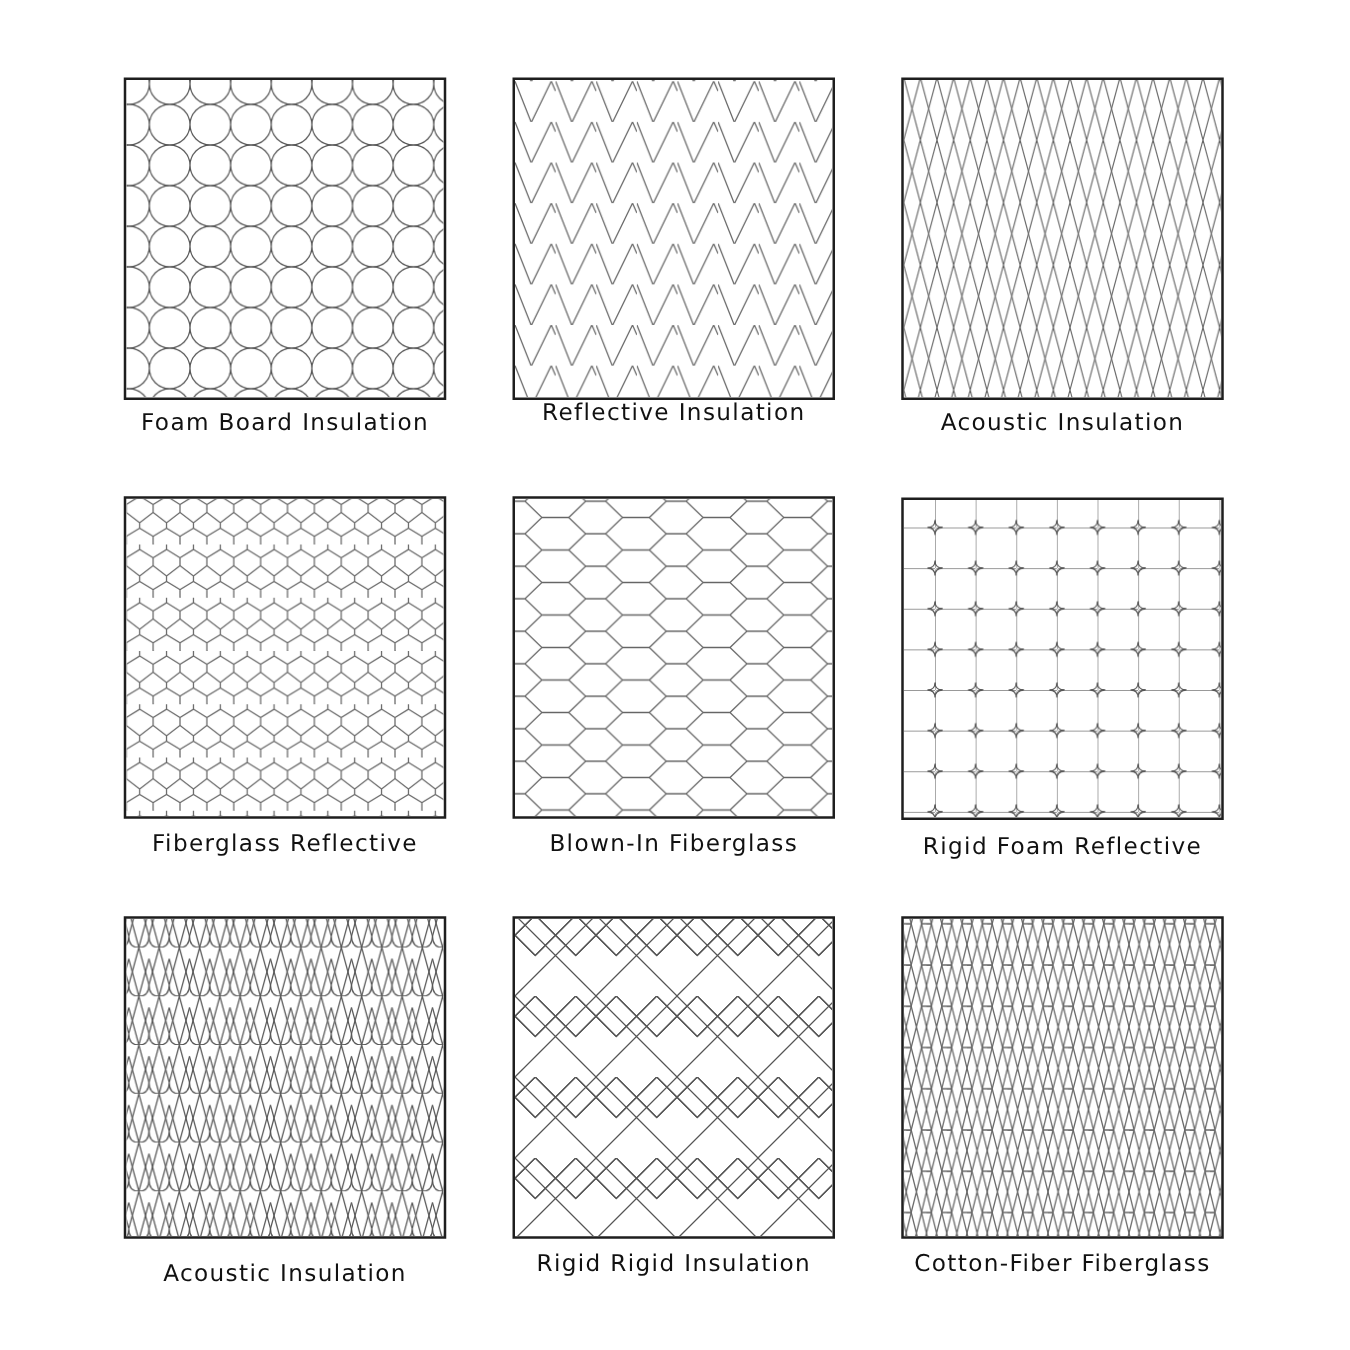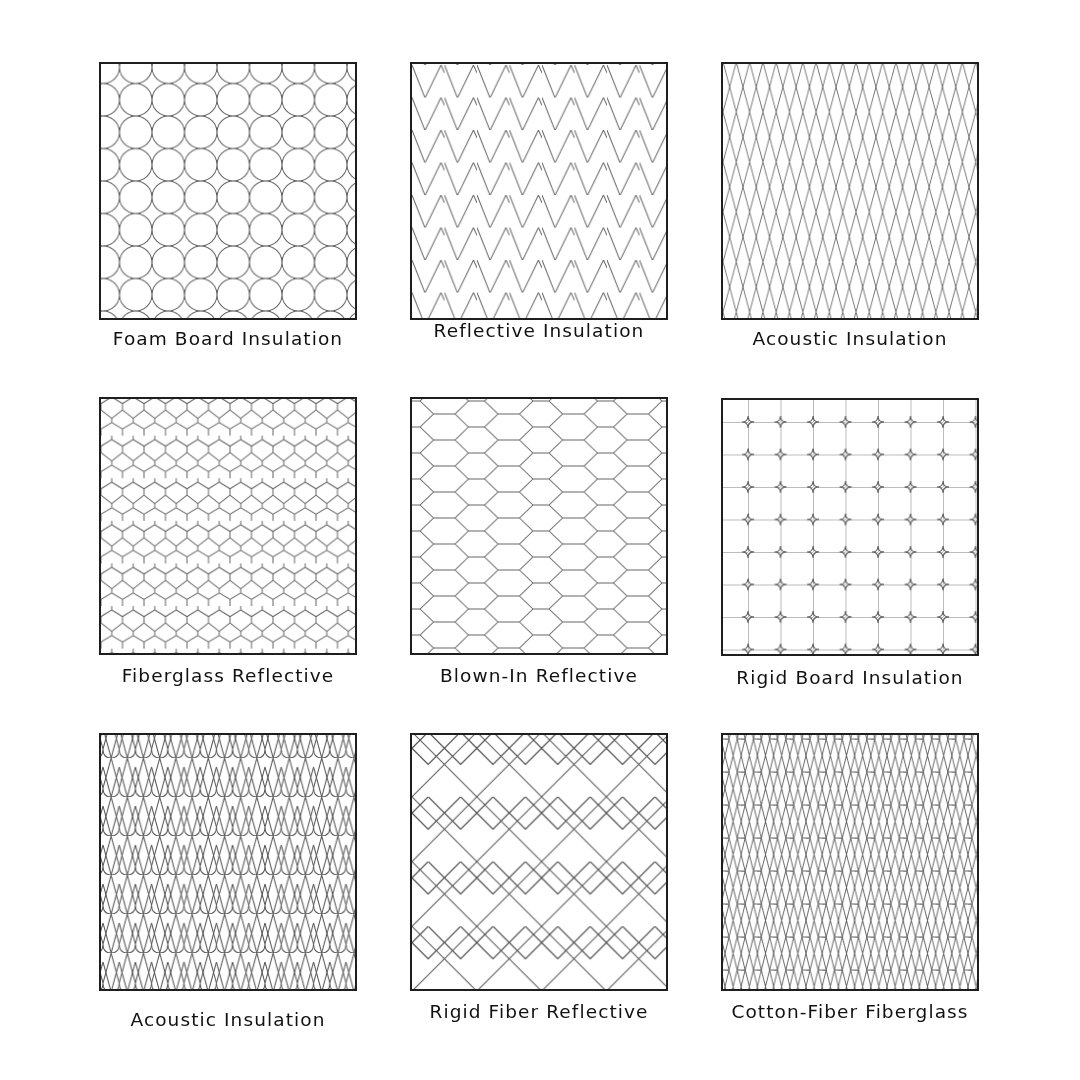--- a/index.html
+++ b/index.html
@@ -77,40 +77,40 @@
   <div class="swatch">
     <svg viewBox="0 0 254 254" xmlns="http://www.w3.org/2000/svg">
       <defs>
         <pattern id="p-hex" x="0" y="2" width="64.5" height="26" patternUnits="userSpaceOnUse">
           <path d="M0,0 L8,0 L21.5,13 L8,26 L0,26 M21.5,13 L43,13 L56.5,0 L64.5,0 M43,13 L56.5,26 L64.5,26" fill="none" stroke="#666" stroke-width="1"></path>
         </pattern>
       </defs>
       <rect width="254" height="254" fill="url(#p-hex)"></rect>
     </svg>
   </div>
-  <div class="label" style="top:268px;">Blown-In Reflective</div>
+  <div class="label" style="top:268px;">Blown-In Fiberglass</div>
 </div>
 
 <div class="tile" style="left:721px;top:398px;">
   <div class="swatch">
     <svg viewBox="0 0 254 254" xmlns="http://www.w3.org/2000/svg">
       <defs>
         <pattern id="p-roundgrid" x="25" y="22" width="32.5" height="32.5" patternUnits="userSpaceOnUse">
           <line x1="0" y1="0" x2="0" y2="32.5" stroke="#777" stroke-width="1"></line>
           <line x1="0" y1="0" x2="32.5" y2="0" stroke="#777" stroke-width="1"></line>
           <path d="M0,-6 Q0,0 6,0 M6,0 Q0,0 0,6 M0,6 Q0,0 -6,0 M-6,0 Q0,0 0,-6" fill="none" stroke="#555" stroke-width="1"></path>
           <path d="M32.5,26.5 Q32.5,32.5 26.5,32.5 M32.5,-6 Q32.5,0 26.5,0 M26.5,0 Q32.5,0 32.5,6 M0,26.5 Q0,32.5 6,32.5" fill="none" stroke="#555" stroke-width="1"></path>
           <path d="M6,32.5 Q0,32.5 0,38.5 M32.5,38.5 Q32.5,32.5 38.5,32.5 M-6,32.5 Q0,32.5 0,26.5 M38.5,0 Q32.5,0 32.5,-6" fill="none" stroke="#555" stroke-width="1"></path>
           <rect x="-1" y="-1" width="2" height="2" fill="#fff"></rect>
         </pattern>
       </defs>
       <rect width="254" height="254" fill="url(#p-roundgrid)"></rect>
     </svg>
   </div>
-  <div class="label" style="top:269px;">Rigid Board Insulation</div>
+  <div class="label" style="top:269px;">Rigid Foam Reflective</div>
 </div>
 
 <div class="tile" style="left:99px;top:733px;">
   <div class="swatch">
     <svg viewBox="0 0 254 254" xmlns="http://www.w3.org/2000/svg">
       <defs>
         <pattern id="p-tear" x="2" y="-16" width="32.4" height="39" patternUnits="userSpaceOnUse">
           <path d="M8.1,0 L0,30 Q0,39 8.1,39 Q16.2,39 16.2,30 L8.1,0 Z" fill="none" stroke="#555" stroke-width="1"></path>
           <path d="M24.3,0 L16.2,30 Q16.2,39 24.3,39 Q32.4,39 32.4,30 L24.3,0 Z" fill="none" stroke="#555" stroke-width="1"></path>
           <path d="M8.1,39 L16.2,9 M24.3,39 L32.4,9 M0,9 L8.1,39" fill="none" stroke="#555" stroke-width="1"></path>
@@ -129,21 +129,21 @@
       <defs>
         <pattern id="p-rigidfiber" x="0" y="-3" width="64.8" height="64.8" patternUnits="userSpaceOnUse">
           <path d="M0,0 L64.8,64.8 M64.8,0 L0,64.8" fill="none" stroke="#555" stroke-width="1"></path>
           <path d="M-16.2,0 L16.2,32.4 L-16.2,64.8 M16.2,0 L-16.2,32.4 M48.6,0 L16.2,32.4 L48.6,64.8 M16.2,0 L48.6,32.4 L16.2,64.8 M48.6,0 L81,32.4 M81,0 L48.6,32.4 L81,64.8" fill="none" stroke="#555" stroke-width="1" clip-path="inset(0 0 50% 0)"></path>
           <path d="M0,16.2 L16.2,0 L32.4,16.2 L48.6,0 L64.8,16.2 M0,16.2 L16.2,32.4 L32.4,16.2 L48.6,32.4 L64.8,16.2" fill="none" stroke="#555" stroke-width="1"></path>
         </pattern>
       </defs>
       <rect width="254" height="254" fill="url(#p-rigidfiber)"></rect>
     </svg>
   </div>
-  <div class="label" style="top:268px;">Rigid Fiber Reflective</div>
+  <div class="label" style="top:268px;">Rigid Rigid Insulation</div>
 </div>
 
 <div class="tile" style="left:721px;top:733px;">
   <div class="swatch">
     <svg viewBox="0 0 254 254" xmlns="http://www.w3.org/2000/svg">
       <defs>
         <pattern id="p-cotton" x="2" y="4" width="16.2" height="33" patternUnits="userSpaceOnUse">
           <path d="M0,0 L4,0 L8.1,16.5 L4,33 L0,33 M8.1,16.5 L12.2,0 L16.2,0 M8.1,16.5 L12.2,33 L16.2,33" fill="none" stroke="#666" stroke-width="1"></path>
           <path d="M4,0 L0,-16.5 M4,33 L0,49.5 M12.2,0 L16.2,-16.5 M12.2,33 L16.2,49.5 M0,0 L0,0" fill="none" stroke="#666" stroke-width="1"></path>
           <path d="M0,16.5 L-4,0 M0,16.5 L-4,33 M16.2,16.5 L20.2,0 M16.2,16.5 L20.2,33 M0,0 L4,0" fill="none" stroke="#666" stroke-width="1"></path>

